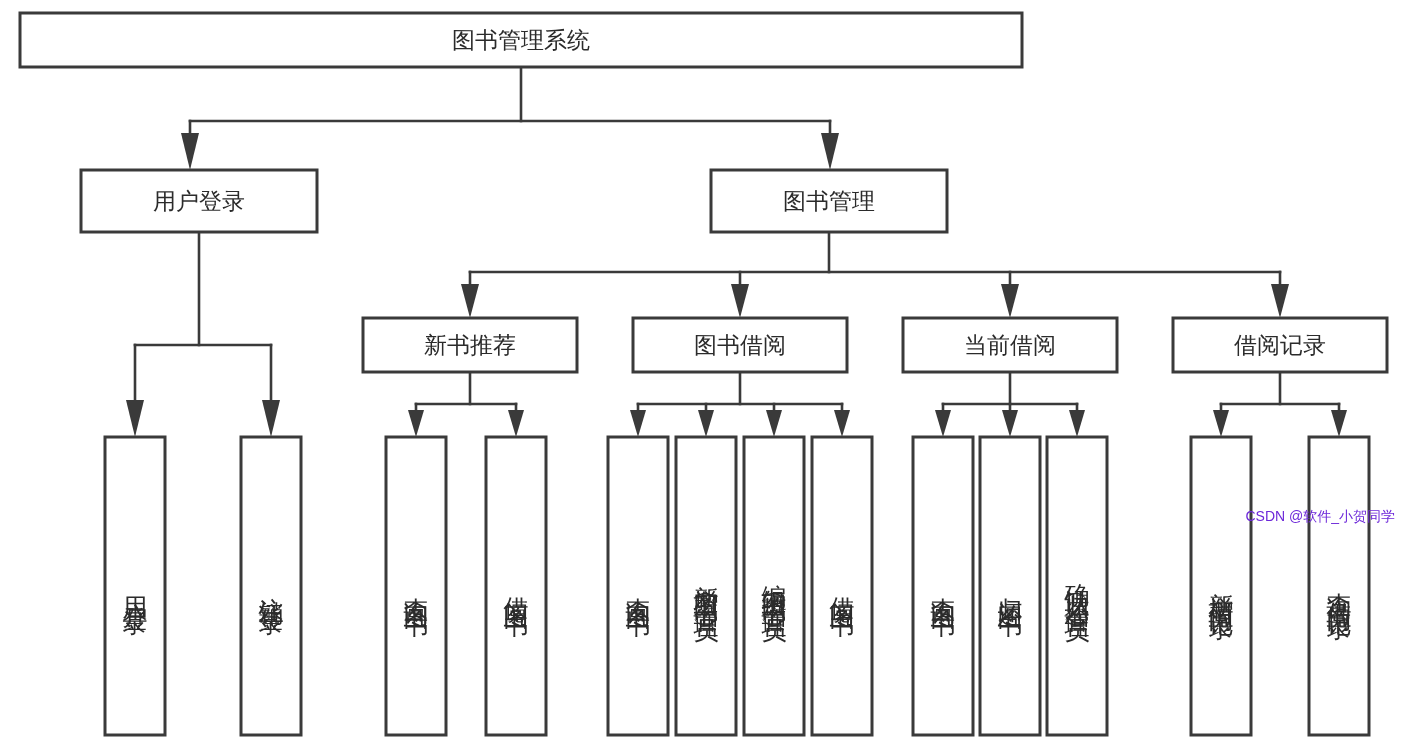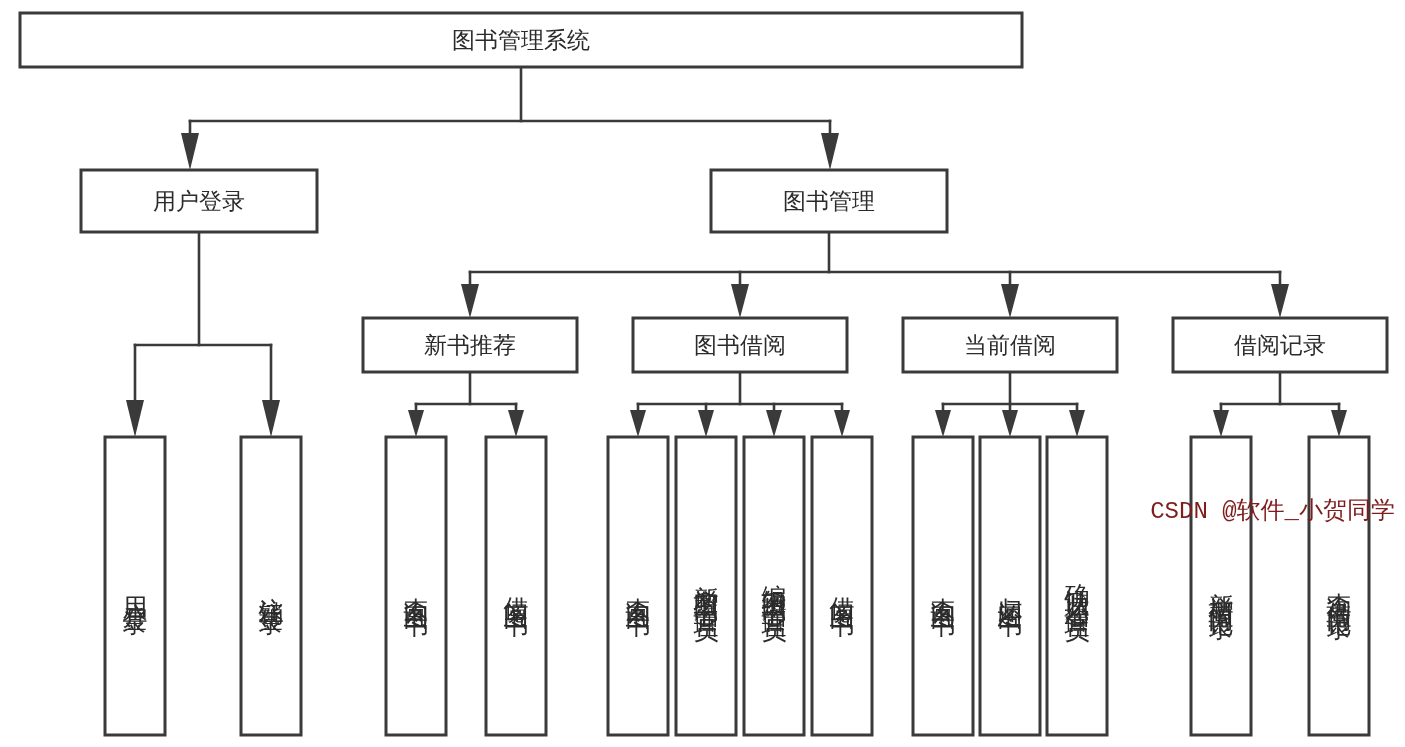--- a/index.html
+++ b/index.html
@@ -54,23 +54,23 @@
     font-size: 25px;
     text-anchor: middle;
     writing-mode: vertical-rl;
     glyph-orientation-vertical: 0;
     letter-spacing: 5px;
   }
   .watermark-text {
     position: absolute;
     right: 10px;
     bottom: 6px;
-    font-family: Liberation Mono, monospace;
-    font-size: 24px;
-    color: #7f1d1d;
+    font-family: Liberation Sans, sans-serif;
+    font-size: 14px;
+    color: #6d28d9;
     white-space: nowrap;
     pointer-events: none;
   }
 </style>
 </head>
 <body>
 
 <div id="diagram-root">
   <svg class="diagram-canvas" viewBox="0 0 1405 747" xmlns="http://www.w3.org/2000/svg">
 

